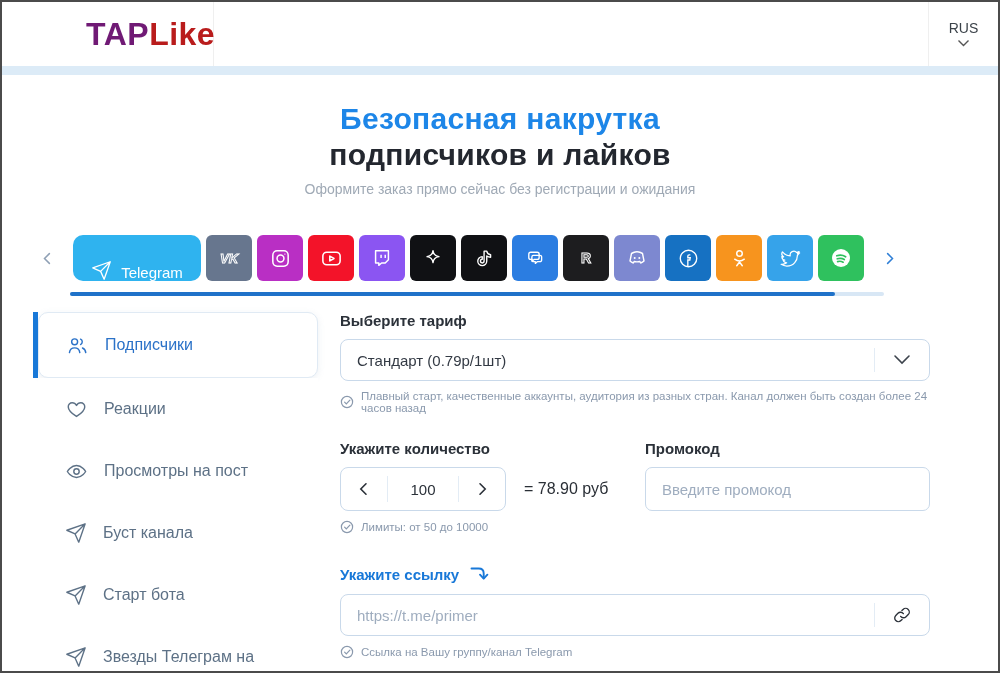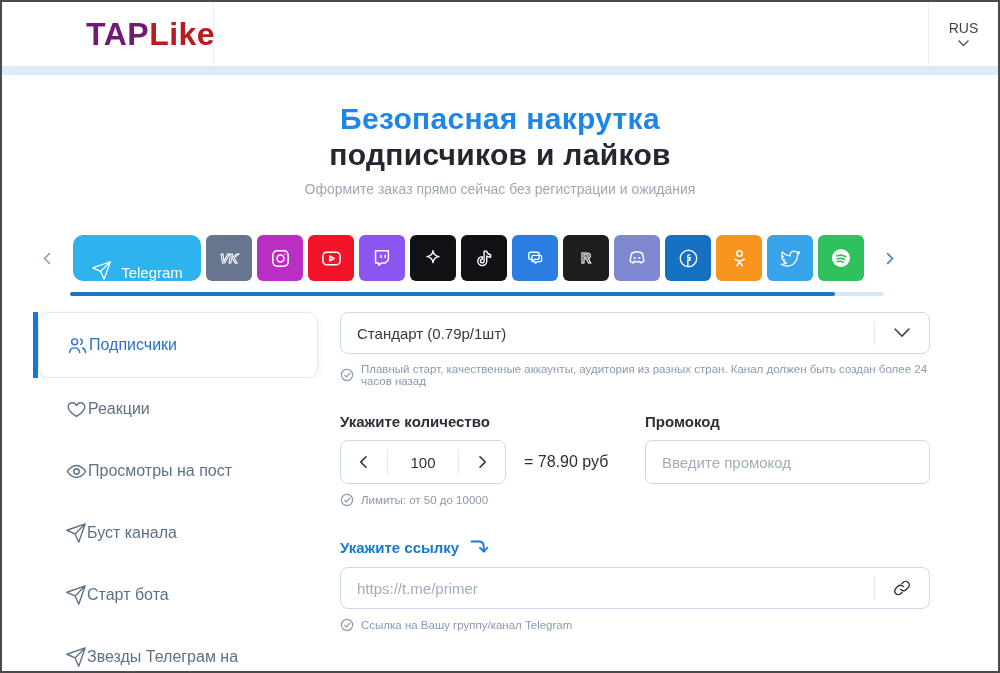--- a/index.html
+++ b/index.html
@@ -32,21 +32,21 @@
     display:flex; align-items:flex-end; justify-content:center; gap:9px; font-size:15px; cursor:pointer;
     font-family:"Liberation Sans", sans-serif; }
   .car-item { width:46px; height:46px; border-radius:6px; border:none; color:#fff;
     display:flex; align-items:center; justify-content:center; cursor:pointer; flex-shrink:0; }
   .scroll-track { height:4px; background:#d8e7f5; border-radius:2px; margin:11px 114px 0 68px; }
   .scroll-fill { height:100%; width:94%; background:#1f72c9; border-radius:2px; }
 
   
   .content { display:flex; margin-top:16px; align-items:flex-start; }
   .sidebar { width:316px; flex-shrink:0; padding-left:36px; }
-  .side-item { height:62px; display:flex; align-items:center; padding-left:27px;
+  .side-item { height:62px; display:flex; align-items:center; gap:16px; padding-left:27px;
     color:#5d7186; font-size:16px; cursor:pointer; position:relative; background:#fff; }
   .side-item.active { height:66px; border:1px solid #e0eaf4; border-radius:10px;
     box-shadow:0 2px 7px rgba(120,150,180,.14); color:#2b72c8; }
   .side-item.active::before { content:""; position:absolute; left:-6px; top:-1px; bottom:-1px;
     width:5px; background:#1878d8; }
   .side-item svg { flex-shrink:0; }
 
   .main-form { flex:1; margin-left:22px; padding-right:68px; }
   .form-label { font-size:15px; font-weight:700; color:#2b3139; margin-bottom:10px; }
   .select-box { height:42px; border:1px solid #c9d9ea; border-radius:8px; display:flex;
@@ -249,20 +249,21 @@
       <div class="side-item">
         <svg width="22" height="22" viewBox="0 0 24 24" fill="none" stroke="currentColor" stroke-width="1.5" stroke-linejoin="round">
             <path d="M22 2 11 13M22 2 15 22l-4-9-9-4 20-7z"></path>
           </svg>
         <span>Звезды Телеграм на</span>
       </div>
     </aside>
 
     <section class="main-form">
 
+      <div class="form-label">Выберите тариф</div>
       <div class="select-box">
         <div class="select-text">Стандарт (0.79р/1шт)</div>
         <div class="box-divider"></div>
         <div class="box-right">
           <svg width="18" height="12" viewBox="0 0 18 12" fill="none" stroke="currentColor" stroke-width="1.6" stroke-linecap="round">
               <path d="M2 2l7 7 7-7"></path>
             </svg>
         </div>
       </div>
       <div class="hint">

